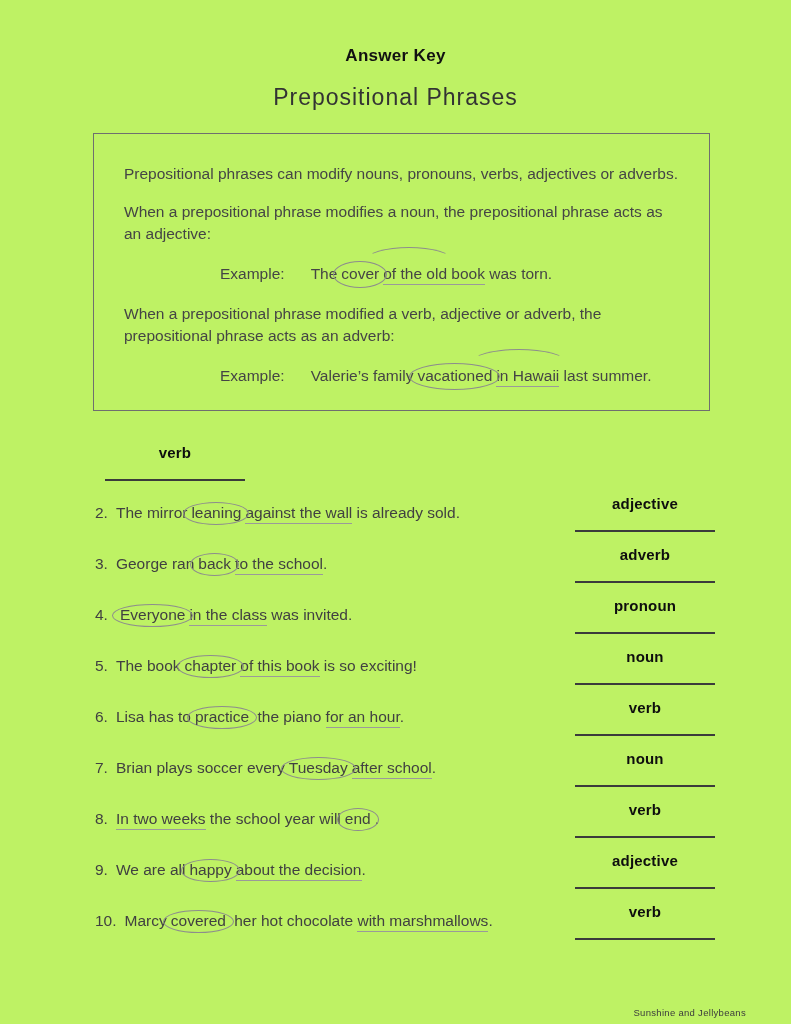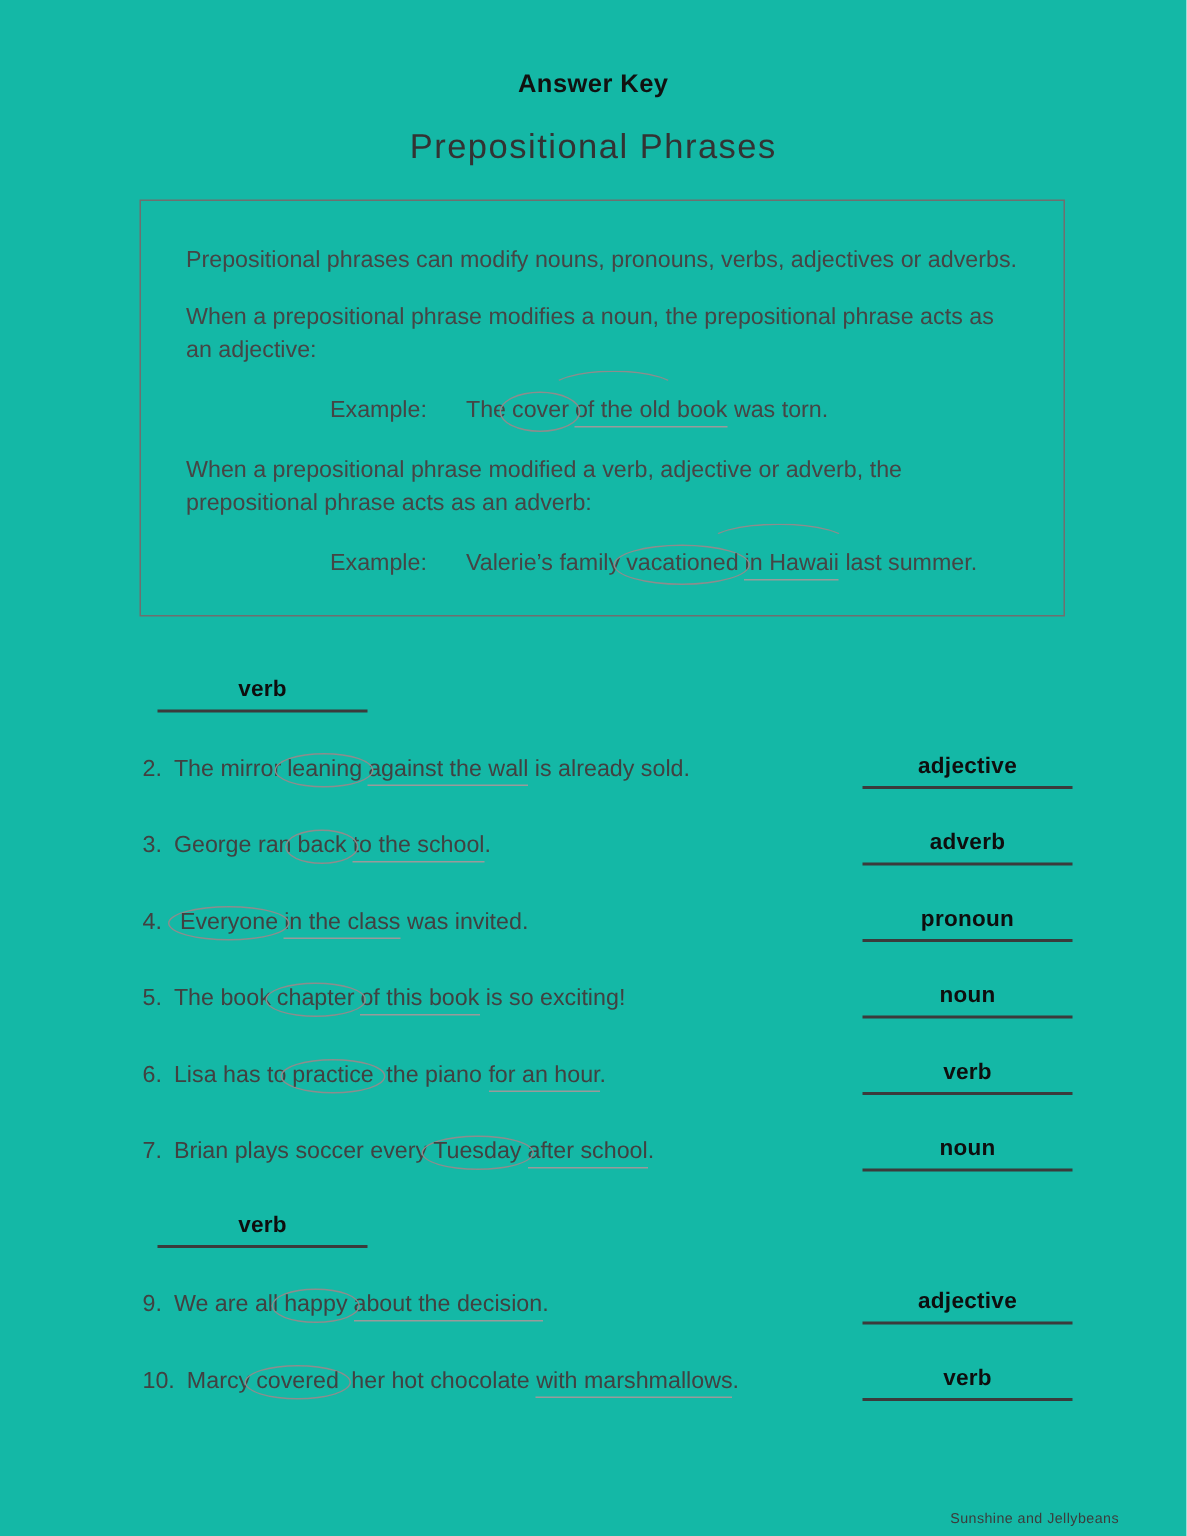--- a/index.html
+++ b/index.html
@@ -1,19 +1,19 @@
 <!DOCTYPE html>
 <html><head>
 <meta charset="utf-8">
 <style>
   html,body{margin:0;padding:0;background:#ffffff;}
   .page{
     position:relative;
     width:791px;height:1024px;
-    background:#14b8a6;
+    background:#bef264;
     font-family:"Liberation Sans", sans-serif;
     color:#3e3e3e;
     overflow:hidden;
     box-sizing:border-box;
     padding-top:46px;
   }
   
   .answer-key{
     text-align:center;
     font-size:17px;
@@ -95,21 +95,21 @@
     font-size:15.5px;
     color:#414141;
     white-space:nowrap;
   }
   .q-num{margin-right:8px;}
   .q-answer{
     width:140px;
     flex:0 0 140px;
     text-align:center;
     border-bottom:2px solid #3b3b3b;
-    padding-bottom:4px;
+    padding-bottom:17px;
     margin-left:10px;
   }
   .answer-word{
     font-size:15px;
     font-weight:bold;
     color:#0e0e0e;
     letter-spacing:.2px;
   }
   
   .footer{
@@ -166,20 +166,21 @@
       </div>
       <div class="q-row">
         <div class="q-sentence"><span class="q-num">6.</span><span class="seg-plain">Lisa has to</span><span class="seg-circled">practice</span><span class="seg-plain"> the piano </span><span class="seg-underlined">for an hour</span><span class="seg-plain">.</span></div>
         <div class="q-answer"><span class="answer-word">verb</span></div>
       </div>
       <div class="q-row">
         <div class="q-sentence"><span class="q-num">7.</span><span class="seg-plain">Brian plays soccer every</span><span class="seg-circled">Tuesday</span><span class="seg-underlined">after school</span><span class="seg-plain">.</span></div>
         <div class="q-answer"><span class="answer-word">noun</span></div>
       </div>
       <div class="q-row">
+        <div class="q-sentence"><span class="q-num">8.</span><span class="seg-underlined">In two weeks</span><span class="seg-plain"> the school year will</span><span class="seg-circled">end</span><span class="seg-plain">.</span></div>
         <div class="q-answer"><span class="answer-word">verb</span></div>
       </div>
       <div class="q-row">
         <div class="q-sentence"><span class="q-num">9.</span><span class="seg-plain">We are all</span><span class="seg-circled">happy</span><span class="seg-underlined">about the decision</span><span class="seg-plain">.</span></div>
         <div class="q-answer"><span class="answer-word">adjective</span></div>
       </div>
       <div class="q-row">
         <div class="q-sentence"><span class="q-num">10.</span><span class="seg-plain">Marcy</span><span class="seg-circled">covered</span><span class="seg-plain"> her hot chocolate </span><span class="seg-underlined">with marshmallows</span><span class="seg-plain">.</span></div>
         <div class="q-answer"><span class="answer-word">verb</span></div>
       </div>

